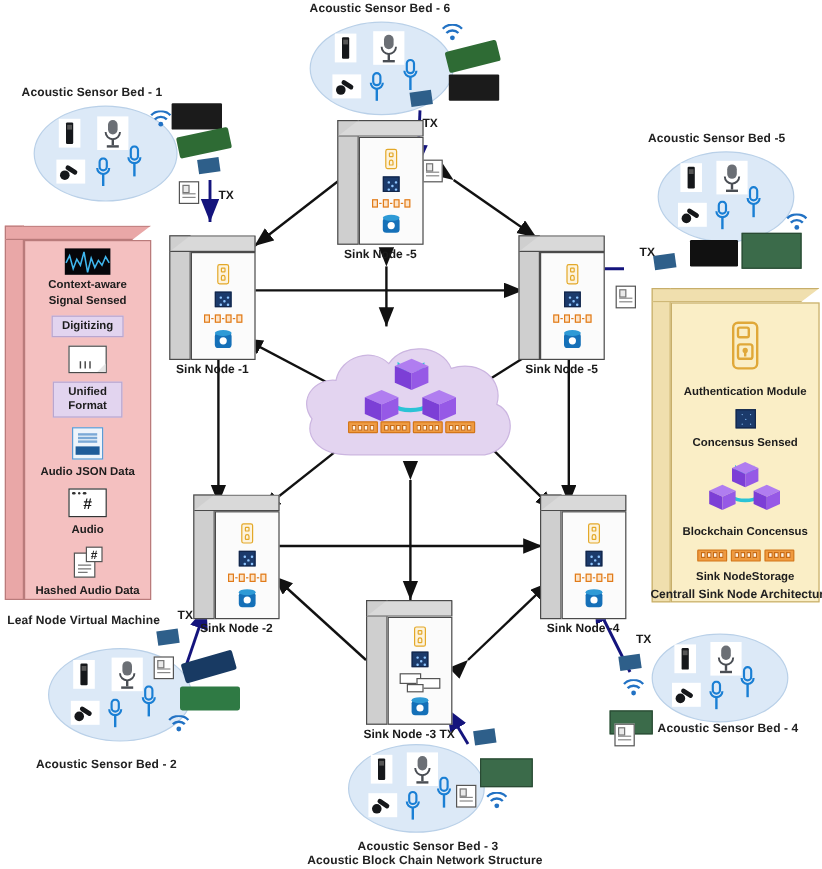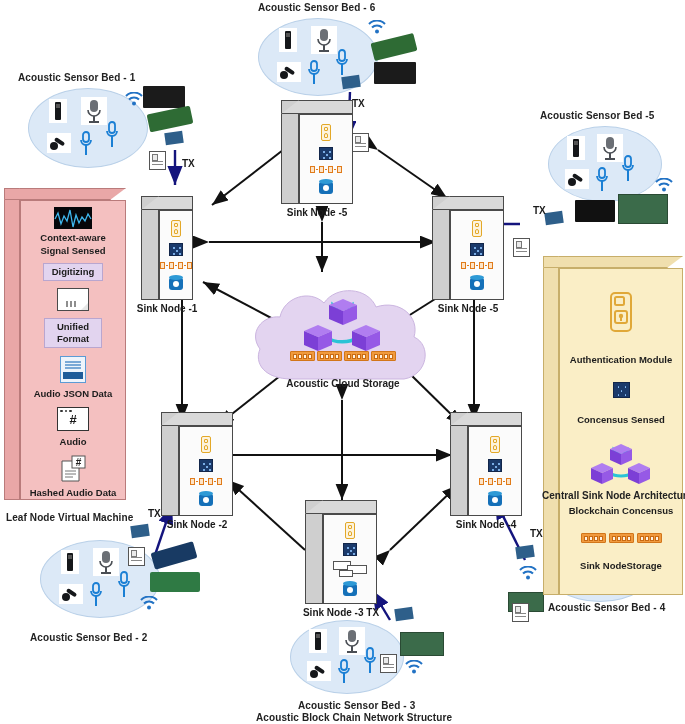--- a/index.html
+++ b/index.html
@@ -483,21 +483,21 @@
     </svg>
 </div>
 <div class="abs" style="left:508px;top:592px;width:34px;height:18px;background:#3b6b4a;border:1px solid #2a4a34"></div>
 <div class="abs" style="left:516px;top:546px;width:18px;height:12px;background:#2e5f8a;transform:rotate(-8deg)"></div>
 <div class="abs txdoc" style="left:512px;top:508px">
     <i style="top:9px"></i>
     <i style="top:12px"></i>
   </div>
 <div class="abs txword" style="left:530px;top:528px">TX</div>
 
-<div class="node" style="left:141px;top:196px;width:52px;height:104px">
+<div class="node" style="left:141px;top:196px;width:72px;height:104px">
   <div class="side"></div>
   <div class="top" style="clip-path:polygon(0 100%,18px 0,100% 0,82px 100%)"></div>
   <div class="face">
     <div class="ic-auth"></div>
     <div class="ic-cons">
         <i style="left:3px;top:3px"></i>
         <i style="left:9px;top:3px"></i>
         <i style="left:6px;top:6px"></i>
         <i style="left:3px;top:9px"></i>
         <i style="left:9px;top:9px"></i>
@@ -710,21 +710,20 @@
         <b></b>
         <b></b>
       </span>
     <span>
         <b></b>
         <b></b>
         <b></b>
         <b></b>
       </span>
   </div>
-  <div class="cloud-label">Acoustic Cloud Storage</div>
 </div>
 
 <div class="panel pleft" style="left:4px;top:188px;width:122px;height:312px">
   <div class="pside"></div>
   <div class="ptop" style="clip-path:polygon(0 100%,16px 0,100% 0,106px 100%)"></div>
   <div class="pface" style="gap:3px;padding-top:6px">
     <div class="waveimg">
       <svg width="38" height="24" viewBox="0 0 38 24">
           <polyline points="1,12 4,6 7,17 10,9 13,14 16,3 19,20 22,8 25,16 28,10 31,14 34,7 37,12" stroke="#3fb7ef" stroke-width="1.3" fill="none"></polyline>
         </svg>
@@ -762,21 +761,21 @@
         <path d="M6 16 H17 M6 19 H17 M6 22 H14" stroke="#777" stroke-width="1"></path>
         <rect x="13" y="1" width="13" height="12" fill="#fff" stroke="#555" stroke-width="1"></rect>
         <text x="19.5" y="11" font-size="10" font-weight="bold" text-anchor="middle" fill="#222" font-family="Liberation Sans, sans-serif">#</text>
       </svg>
     </div>
     <div class="ptext" style="margin-top:1px">Hashed  Audio Data</div>
   </div>
 </div>
 <div class="caption lbl" style="left:6px;top:512px">Leaf Node Virtual Machine</div>
 
-<div class="panel pright" style="left:543px;top:256px;width:140px;height:339px">
+<div class="panel pright" style="left:543px;top:240px;width:140px;height:262px">
   <div class="pside"></div>
   <div class="ptop" style="clip-path:polygon(0 100%,16px 0,100% 0,124px 100%)"></div>
   <div class="pface" style="justify-content:space-evenly;padding:6px 0">
     <div>
       <svg width="30" height="42" viewBox="0 0 30 42">
         <rect x="5" y="2" width="20" height="38" rx="4" stroke="#e0a838" stroke-width="2" fill="none"></rect>
         <rect x="9" y="6" width="9" height="8" rx="1.5" stroke="#e0a838" stroke-width="2" fill="none"></rect>
         <rect x="9" y="20" width="12" height="12" rx="2" stroke="#e0a838" stroke-width="2" fill="none"></rect>
         <circle cx="15" cy="25" r="2.2" fill="#e0a838"></circle>
         <path d="M15 26.5 L15 30" stroke="#e0a838" stroke-width="2"></path>

